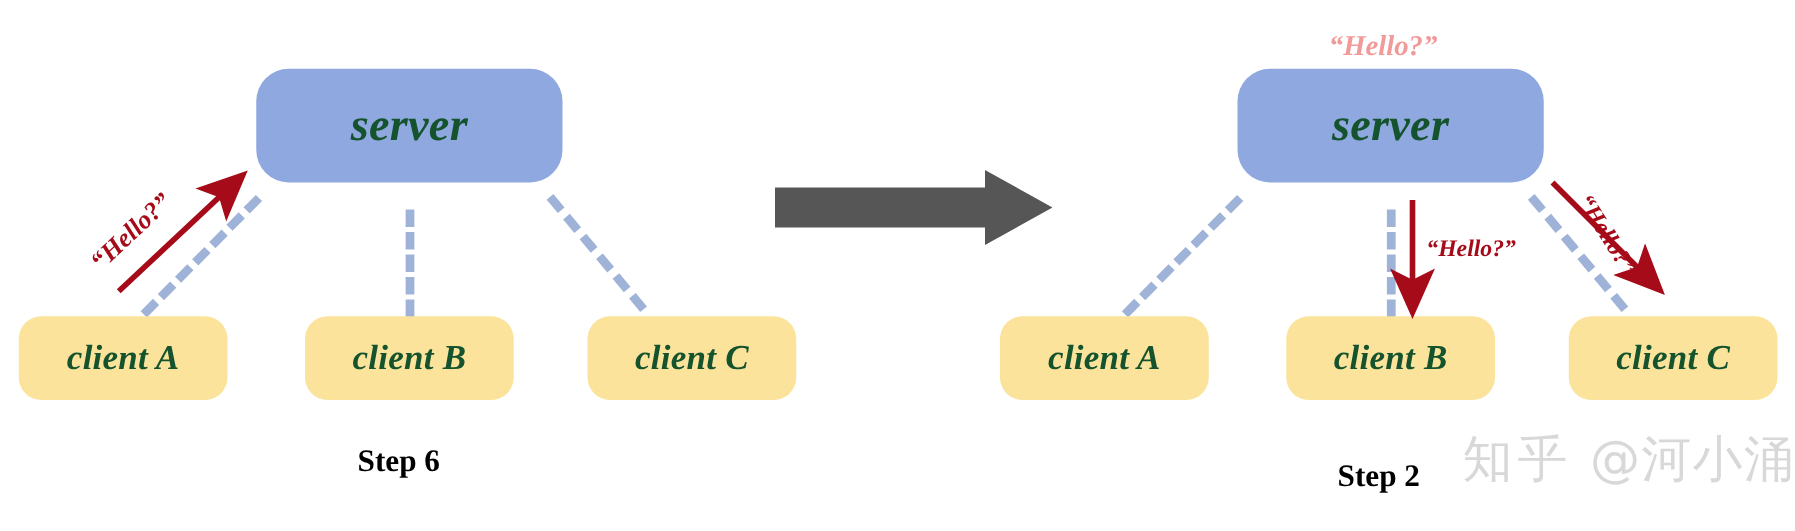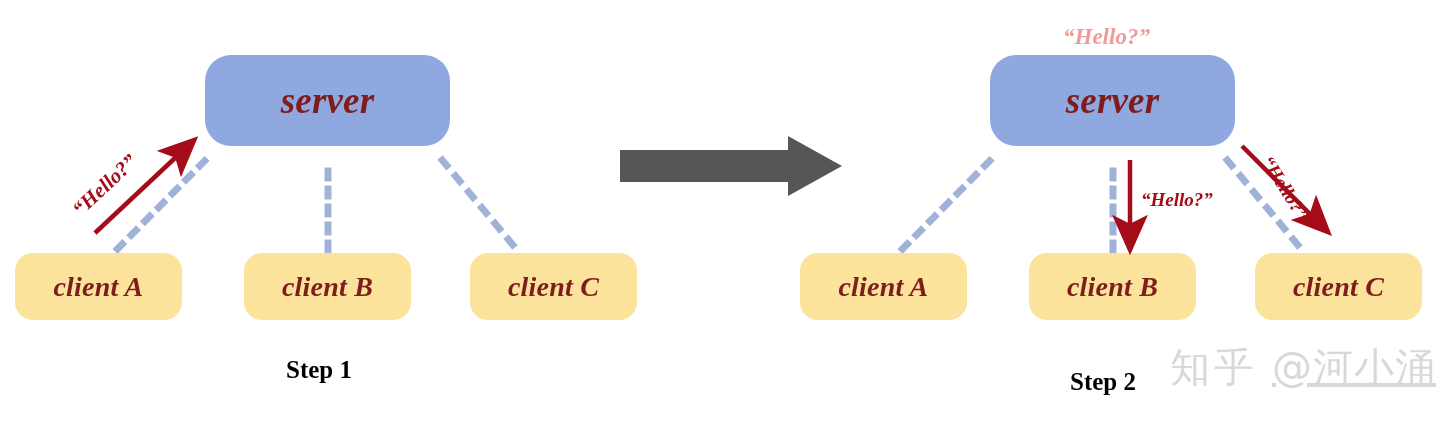--- a/index.html
+++ b/index.html
@@ -30,21 +30,21 @@
     border-radius: 26px;
   }
   .node-client {
     background: #fbe39b;
     border-radius: 18px;
     justify-content: center;
   }
   .node-label {
     font-style: italic;
     font-weight: bold;
-    color: #7f1d1d;
+    color: #14532d;
     white-space: nowrap;
     letter-spacing: 0.2px;
   }
   .node-server .node-label { font-size: 37px; }
   .node-client .node-label { font-size: 28px; }
 
   
   .link {
     position: absolute;
     height: 0;
@@ -101,21 +101,21 @@
     display: flex;
     align-items: center;
     gap: 14px;
     color: #d8d8d8;
     font-family: "DejaVu Sans", sans-serif;
     font-size: 40px;
     white-space: nowrap;
     z-index: 8;
   }
   .watermark .wm-logo { letter-spacing: 4px; }
-  .watermark .wm-user { letter-spacing: 1px; text-decoration: underline; }
+  .watermark .wm-user { letter-spacing: 1px; }
 </style>
 </head>
 <body>
 
 <div id="canvas">
 
   <div class="link" style="left:115px; top:248px; width:131px; transform:rotate(-45.3deg);"></div>
   <div class="link" style="left:328px; top:164px; width:86px; transform:rotate(90deg);"></div>
   <div class="link" style="left:440px; top:154px; width:117px; transform:rotate(50.2deg);"></div>
 
@@ -128,21 +128,21 @@
   </div>
   <div class="node node-client" style="left:244px; top:253px; width:167px; height:67px;">
     <span class="node-label">client B</span>
   </div>
   <div class="node node-client" style="left:470px; top:253px; width:167px; height:67px;">
     <span class="node-label">client C</span>
   </div>
 
   <div class="msg" style="left:76px; top:200px; transform:rotate(-43deg);">“Hello?”</div>
 
-  <div class="step-label" style="left:286px; top:356px;">Step 1</div>
+  <div class="step-label" style="left:286px; top:356px;">Step 6</div>
 
   <div class="link" style="left:900px; top:248px; width:131px; transform:rotate(-45.3deg);"></div>
   <div class="link" style="left:1113px; top:164px; width:86px; transform:rotate(90deg);"></div>
   <div class="link" style="left:1225px; top:154px; width:117px; transform:rotate(50.2deg);"></div>
 
   <div class="node node-server" style="left:990px; top:55px; width:245px; height:91px;">
     <span class="node-label">server</span>
   </div>
 
   <div class="node node-client" style="left:800px; top:253px; width:167px; height:67px;">

